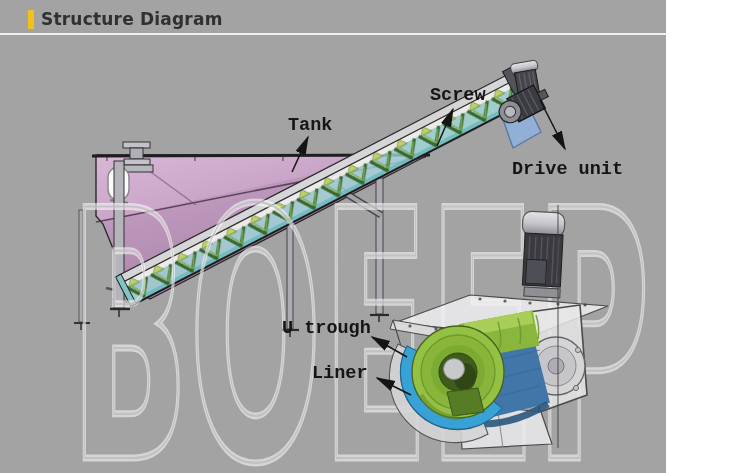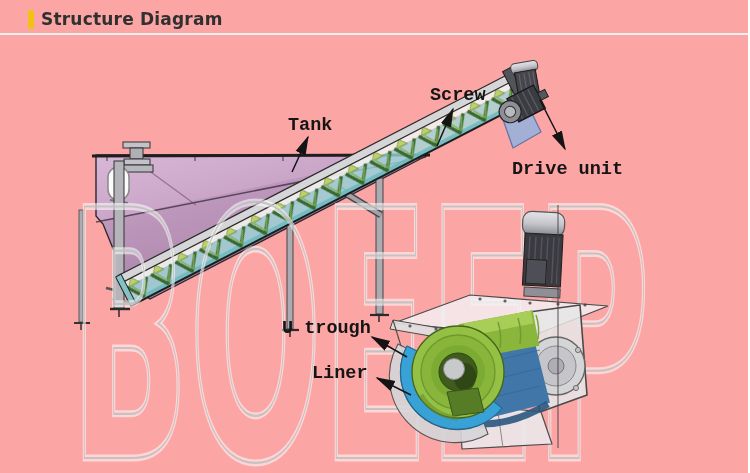--- a/index.html
+++ b/index.html
@@ -1,16 +1,16 @@
 <!DOCTYPE html>
 <html><head>
 <meta charset="utf-8">
 <style>
   html,body{margin:0;padding:0;background:#fff;}
-  .page{position:relative;width:748px;height:473px;background:#fca5a5;overflow:hidden;
+  .page{position:relative;width:666px;height:473px;background:#a3a3a3;overflow:hidden;
         font-family:"Liberation Sans",sans-serif;}
   .hdr{position:absolute;left:28px;top:9px;display:flex;align-items:center;gap:7px;}
   .hdr-bar{width:6px;height:19px;}
   .hdr-title{font-family:"DejaVu Sans",sans-serif;font-weight:700;font-size:17px;
              color:#303030;letter-spacing:.2px;}
   .hdr-rule{position:absolute;left:0;top:33px;width:750px;height:0;border-top:2px solid #f0f0f0;}
   svg{position:absolute;left:0;top:0;}
   .lbl{font-family:"Liberation Mono","DejaVu Sans Mono",monospace;font-weight:700;
        font-size:18.5px;fill:#151515;}
   .wm{font-family:"DejaVu Sans",sans-serif;font-weight:700;}

